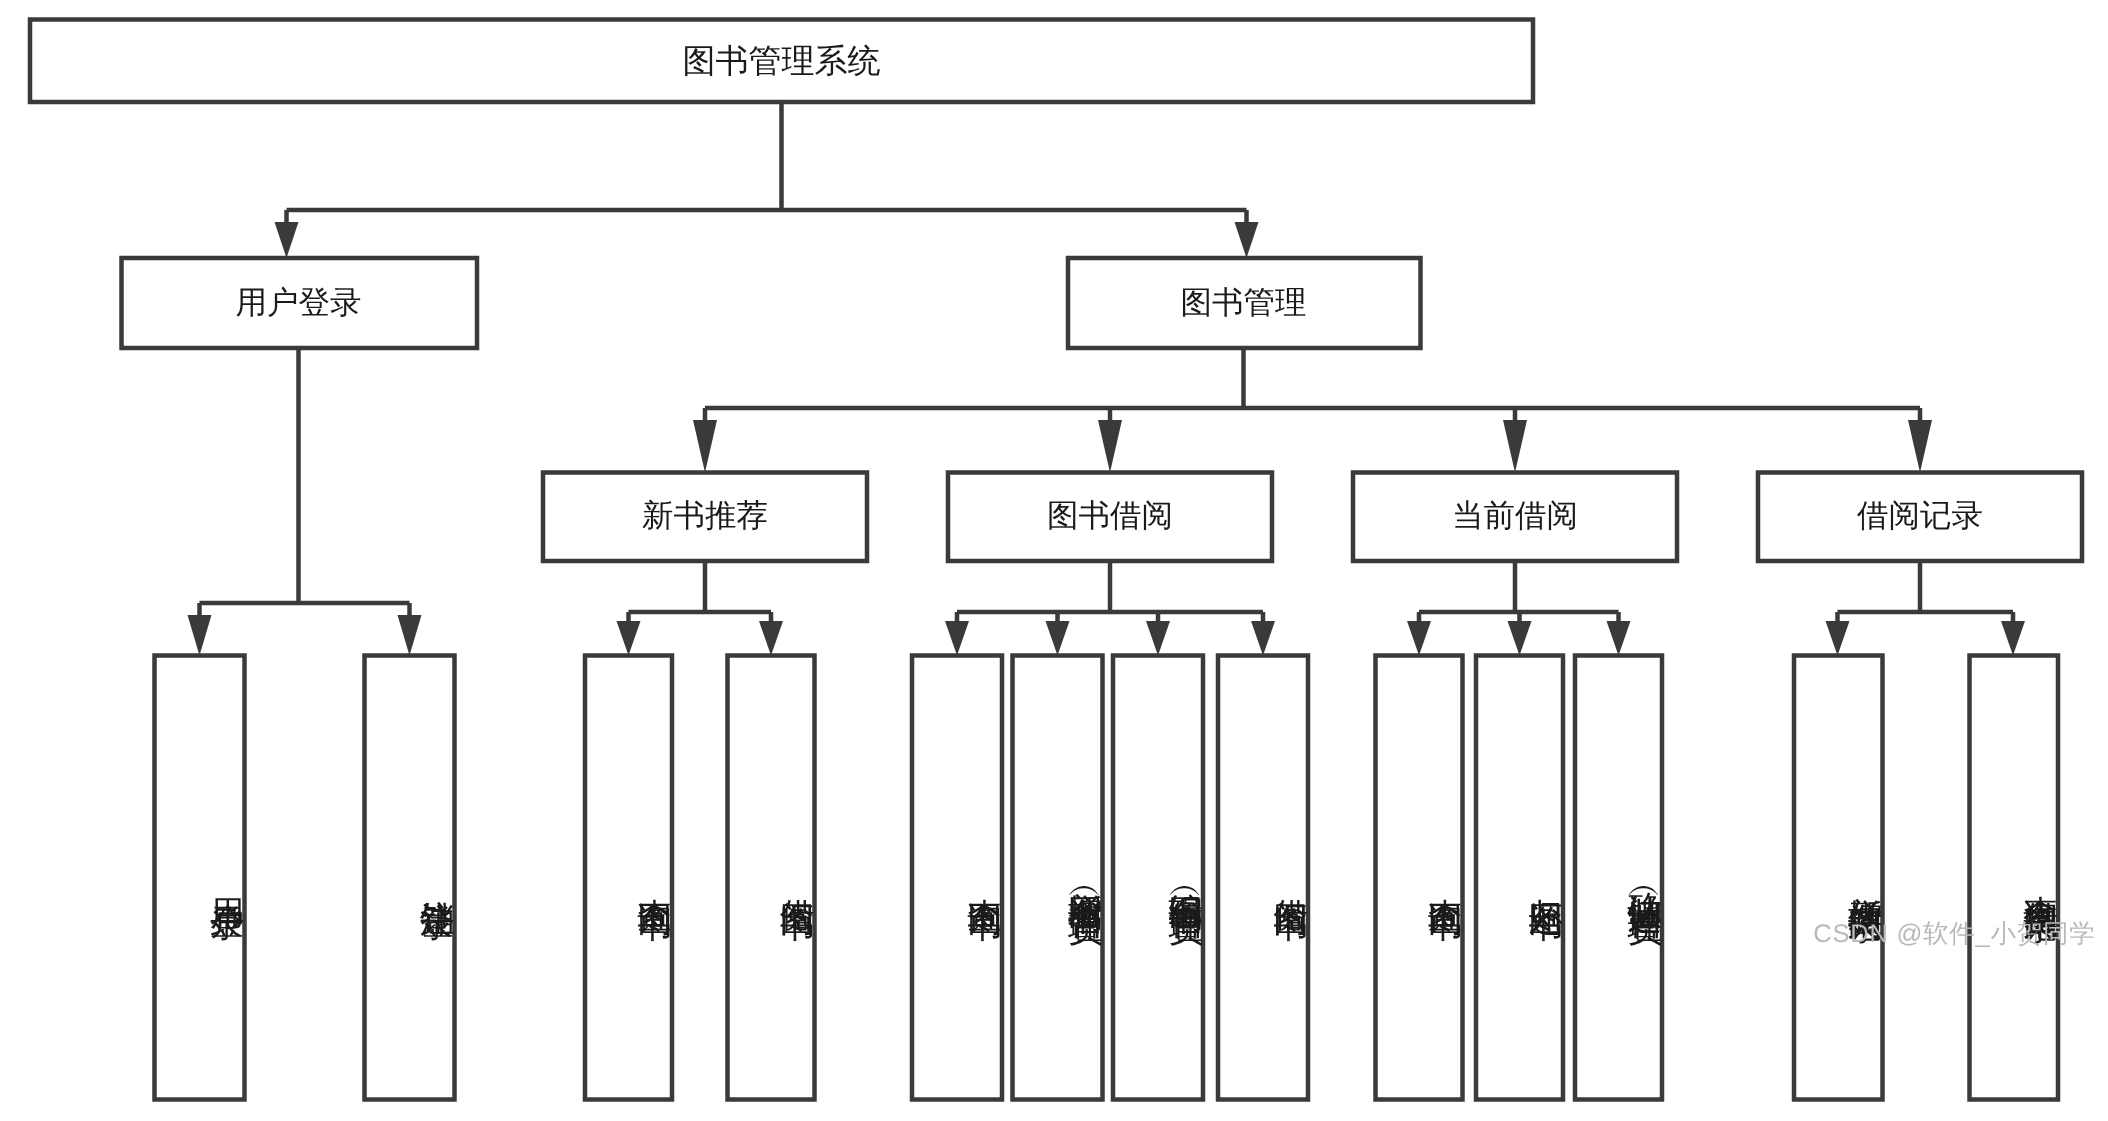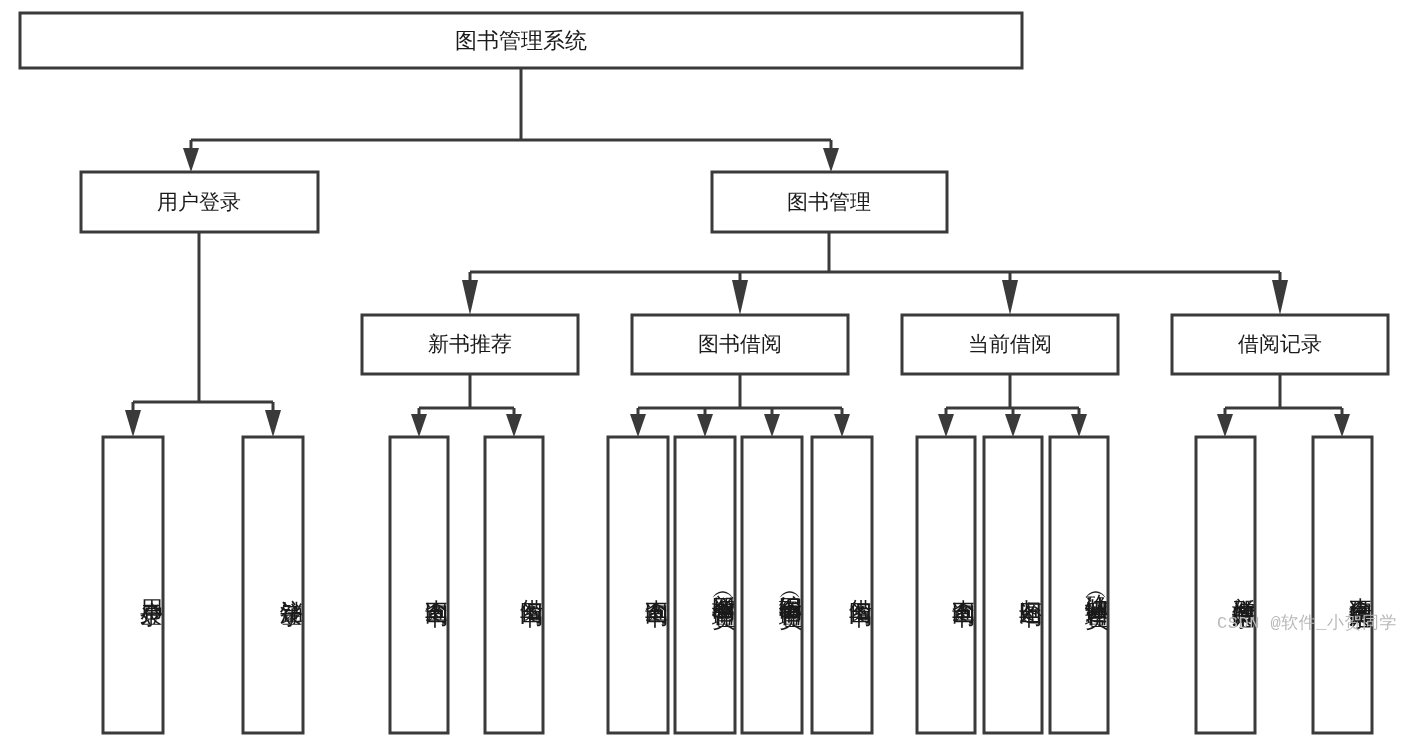--- a/index.html
+++ b/index.html
@@ -45,21 +45,21 @@
     letter-spacing:2px;
     color:#1a1a1a;
     white-space:nowrap;
     text-align:center;
     pointer-events:none;
   }
   .watermark{
     position:absolute;
     right:8px;
     bottom:4px;
-    font-family:Liberation Mono, monospace;
+    font-family:Liberation Sans, sans-serif;
     font-size:17px;
     color:#b9b9b9;
     letter-spacing:0.5px;
     white-space:nowrap;
   }
 </style>
 </head>
 <body>
 
 <div id="diagram-root">

